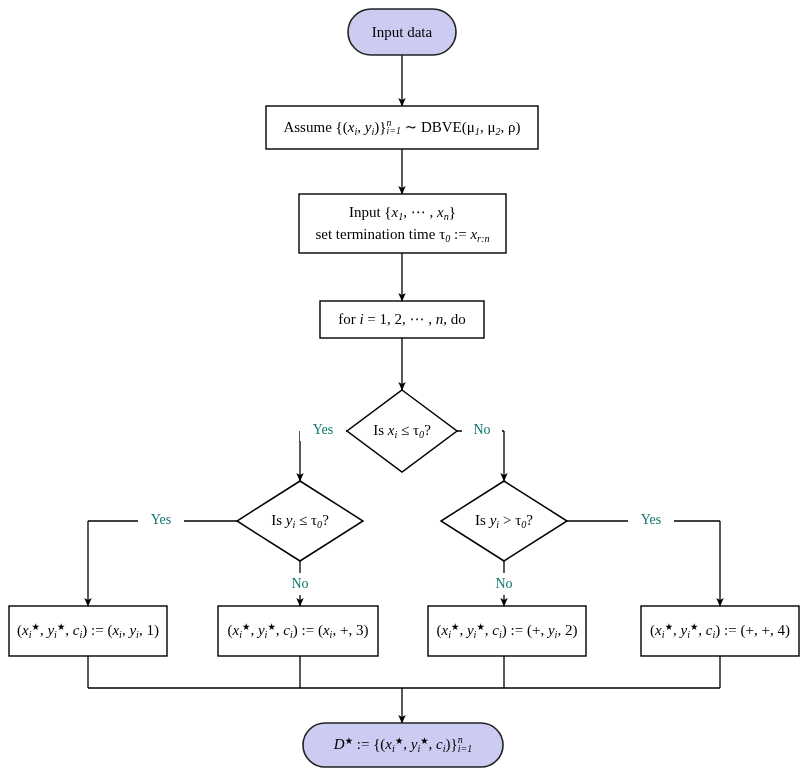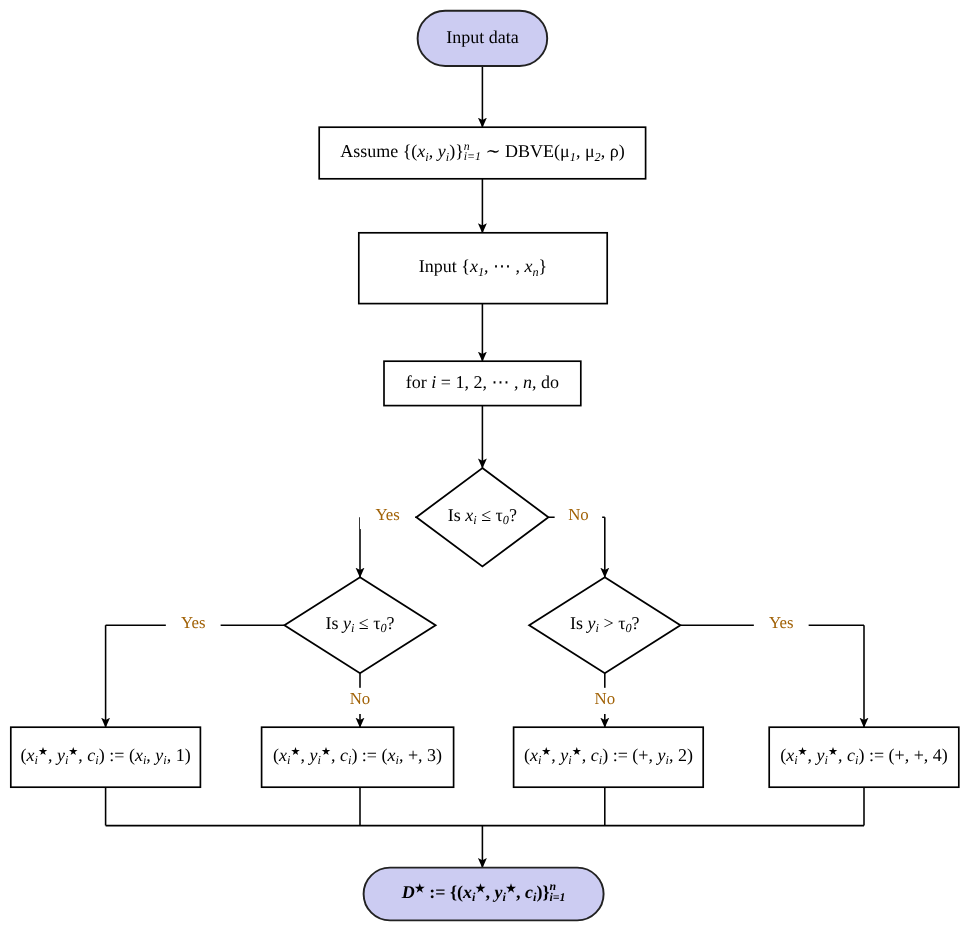--- a/index.html
+++ b/index.html
@@ -78,21 +78,21 @@
     font-size: 0.66em;
     line-height: 1.0;
     text-align: left;
     font-style: italic;
   }
   .mathbox .sn .top { display: block; margin-bottom: -0.15em; }
   .mathbox .sn .bot { display: block; }
   .lbl {
     font-family: "Liberation Serif", "DejaVu Serif", serif;
     font-size: 14px;
-    color: #a16207;
+    color: #0f766e;
     text-align: center;
     white-space: nowrap;
     width: 100%;
     height: 100%;
     display: flex;
     align-items: center;
     justify-content: center;
     background: #ffffff;
   }
 </style>
@@ -159,20 +159,21 @@
         <span class="line"><span class="upr">Assume</span> {(<i>x</i><sub>i</sub>, <i>y</i><sub>i</sub>)}<span class="sn"><span class="top">n</span><span class="bot">i=1</span></span> ∼ <span class="upr">DBVE</span>(μ<sub>1</sub>, μ<sub>2</sub>, ρ)</span>
       </div>
     </foreignObject>
   </g>
 
   <g>
     <rect class="process-shape" x="299" y="194" width="207" height="59"></rect>
     <foreignObject x="301" y="195" width="203" height="57">
       <div xmlns="http://www.w3.org/1999/xhtml" class="mathbox">
         <span class="line"><span class="upr">Input</span> {<i>x</i><sub>1</sub>, ⋯ , <i>x</i><sub>n</sub>}</span>
+        <span class="line"><span class="upr">set termination time</span> τ<sub>0</sub> := <i>x</i><sub>r:n</sub></span>
       </div>
     </foreignObject>
   </g>
 
   <g>
     <rect class="process-shape" x="320" y="301" width="164" height="37"></rect>
     <foreignObject x="322" y="302" width="160" height="35">
       <div xmlns="http://www.w3.org/1999/xhtml" class="mathbox">
         <span class="line"><span class="upr">for</span> <i>i</i> = 1, 2, ⋯ , <i>n</i>, <span class="upr">do</span></span>
       </div>
@@ -264,20 +265,20 @@
     <foreignObject x="643" y="607" width="154" height="48">
       <div xmlns="http://www.w3.org/1999/xhtml" class="mathbox">
         <span class="line">(<i>x</i><sub>i</sub><sup class="star">★</sup>, <i>y</i><sub>i</sub><sup class="star">★</sup>, <i>c</i><sub>i</sub>) := (+, +, 4)</span>
       </div>
     </foreignObject>
   </g>
 
   <g>
     <rect class="terminal-shape" x="303" y="723" width="200" height="44" rx="22" ry="22"></rect>
     <foreignObject x="305" y="724" width="196" height="42">
-      <div xmlns="http://www.w3.org/1999/xhtml" class="mathbox" style="background:transparent;font-weight:bold;">
+      <div xmlns="http://www.w3.org/1999/xhtml" class="mathbox" style="background:transparent;">
         <span class="line"><i>D</i><sup class="star">★</sup> := {(<i>x</i><sub>i</sub><sup class="star">★</sup>, <i>y</i><sub>i</sub><sup class="star">★</sup>, <i>c</i><sub>i</sub>)}<span class="sn"><span class="top">n</span><span class="bot">i=1</span></span></span>
       </div>
     </foreignObject>
   </g>
 
 </svg>
 </div>
 
 </body></html>

